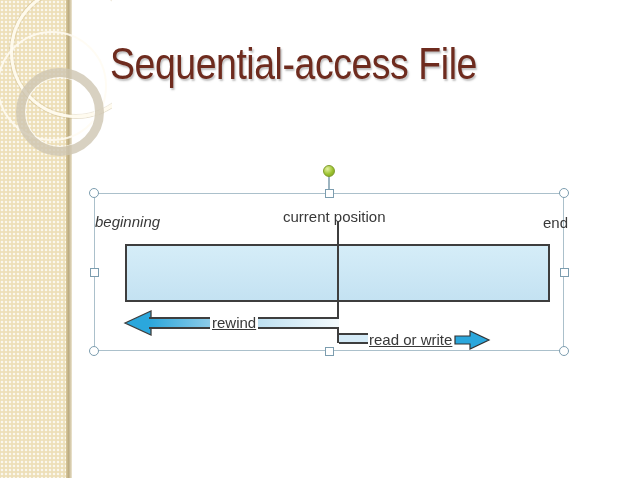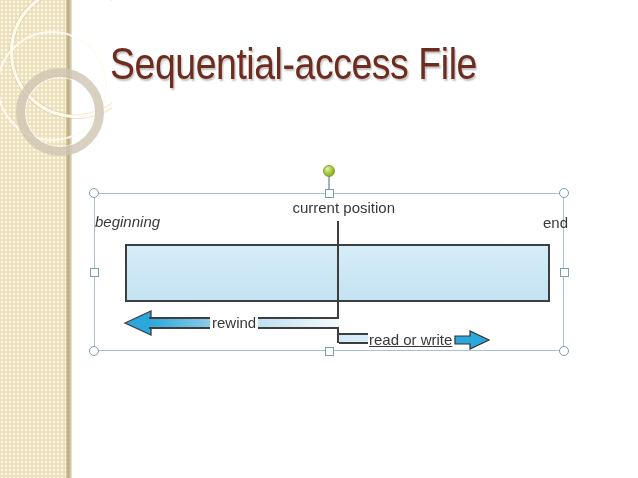--- a/index.html
+++ b/index.html
@@ -42,33 +42,33 @@
               background:#fff; border:1.5px solid #7C9DAF; box-sizing:border-box; }
   .h-square { position:absolute; width:9px; height:9px;
               background:#fff; border:1.5px solid #7C9DAF; box-sizing:border-box; }
   .rot-stem { position:absolute; left:328px; top:176px; width:1.5px; height:14px; background:#9DB4C0; }
   .rot-handle { position:absolute; left:323px; top:165px; width:12px; height:12px; border-radius:50%;
                 background:radial-gradient(circle at 35% 30%, #E4F1A2, #9CC32F 55%, #7A9A20);
                 border:1px solid #7F9C2B; box-sizing:border-box; }
   
   .dlabel { position:absolute; font-size:15px; color:#383838; white-space:nowrap; }
   .lbl-beginning { left:95px; top:213px;font-style:italic; }
-  .lbl-current   { left:283px; top:199px; width:112px; text-align:right; }
+  .lbl-current   { left:283px; top:208px; width:112px; text-align:left; }
   .lbl-end       { left:543px; top:214px; }
   .tape { position:absolute; left:125px; top:244px; width:425px; height:58px;
           background:linear-gradient(#D5EDF8,#C4E2F2);
           border:2px solid #3E3E3E; box-sizing:border-box; }
   .vline { position:absolute; left:337px; top:221px; width:2px; height:122px; background:#3E3E3E; }
   .arrow-body { position:absolute; height:12px; box-sizing:border-box;
                 border-top:2px solid #3E3E3E; border-bottom:2px solid #3E3E3E; }
   .rw-body-l { left:149px; top:317px; width:63px;
                background:linear-gradient(to right,#2BA7DC,#8FCCE8); }
   .rw-body-r { left:258px; top:317px; width:81px;
                background:linear-gradient(to right,#BEE0F1,#F4FAFD); }
-  .lbl-rewind { left:210px; top:314px; background:#fff; padding:0 2px; }
+  .lbl-rewind { left:210px; top:314px; background:#fff; padding:0 2px;text-decoration:underline; }
   .rworw-tail { left:339px; top:333px; width:29px; height:11px; position:absolute; box-sizing:border-box;
                 border-top:2px solid #3E3E3E; border-bottom:2px solid #3E3E3E; background:#D5EBF7; }
   .lbl-readwrite { left:369px; top:331px;text-decoration:underline; }
   .svg-abs { position:absolute; }
 </style>
 </head>
 <body>
 
 <div id="canvas">
 

